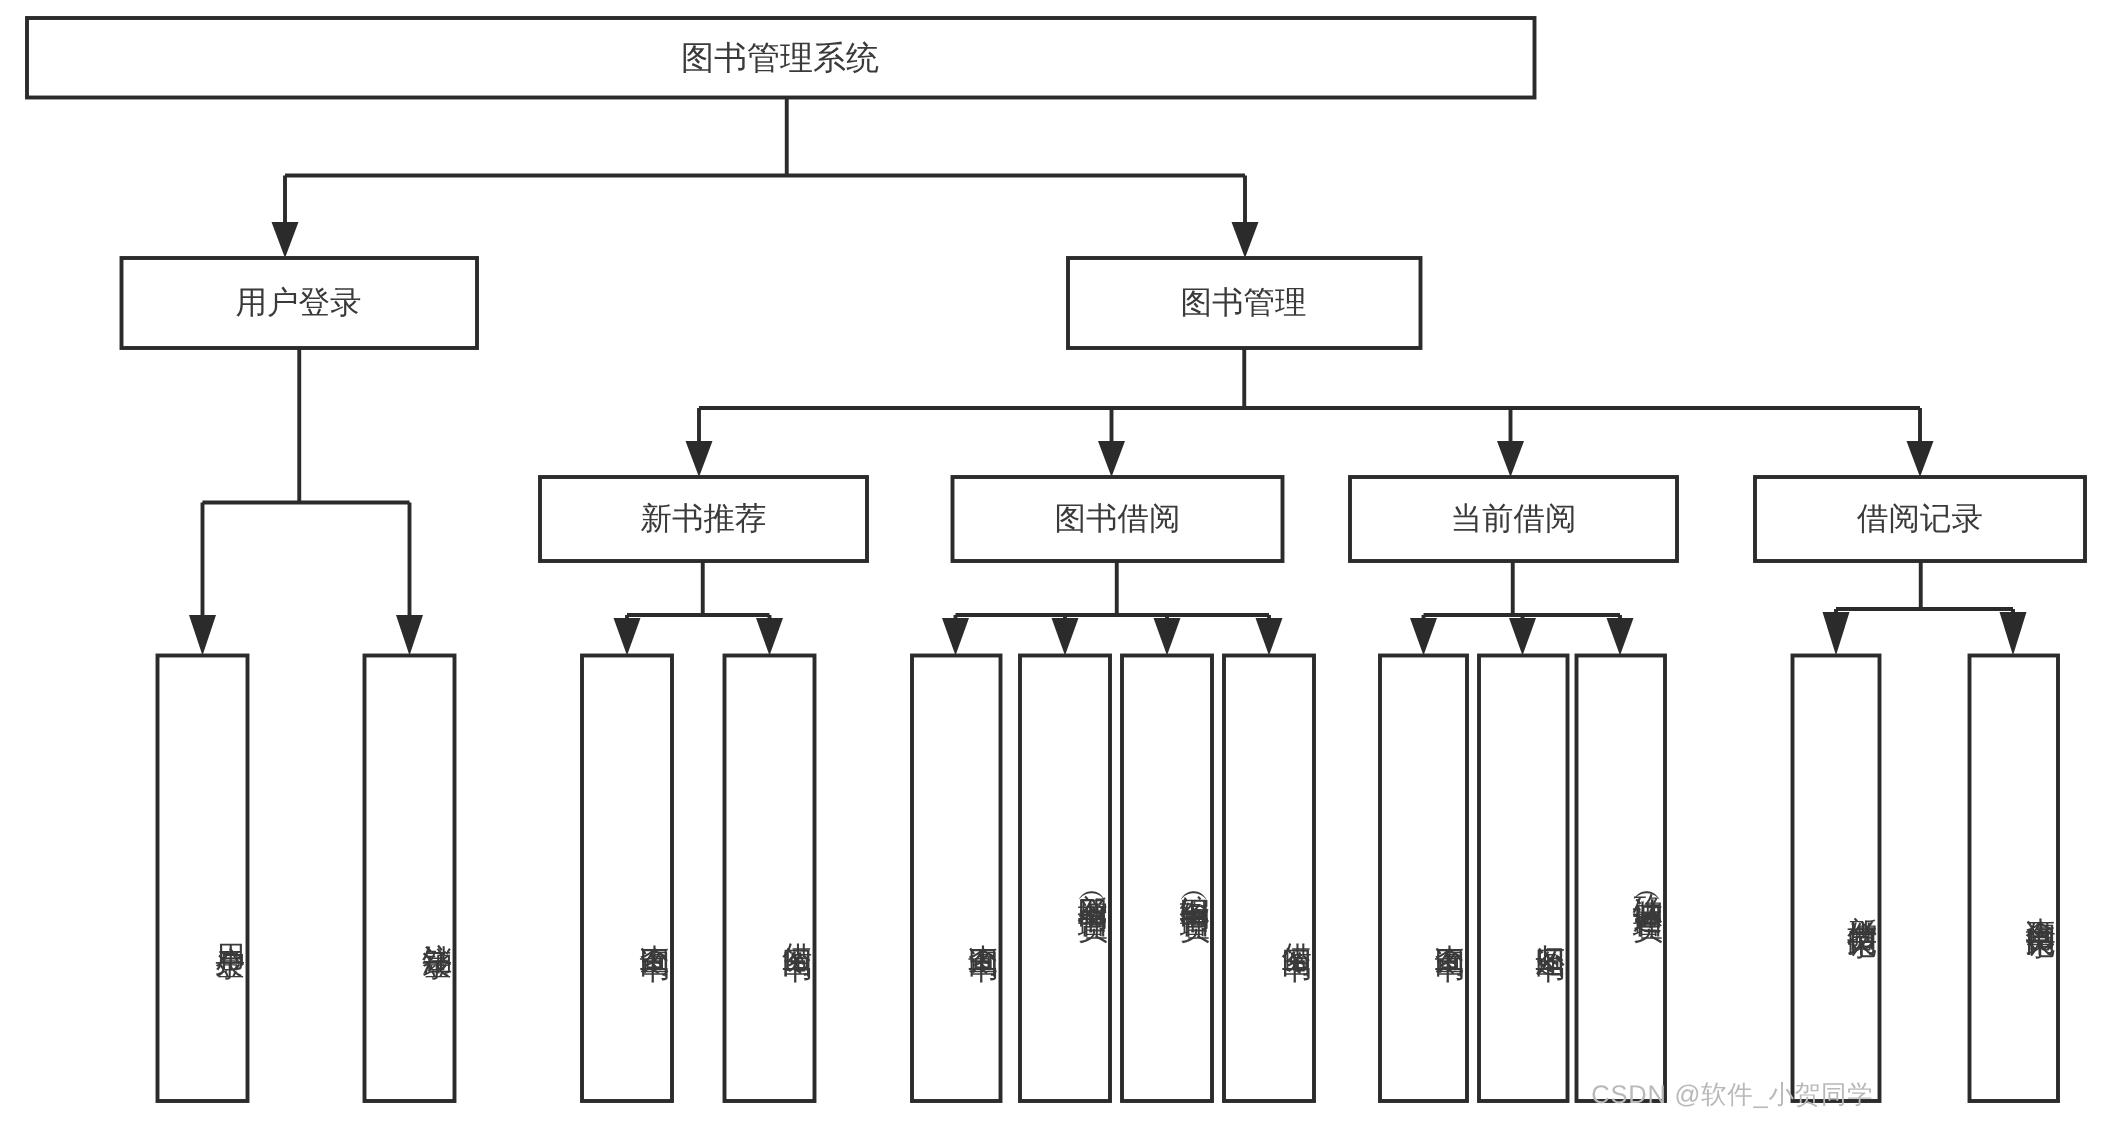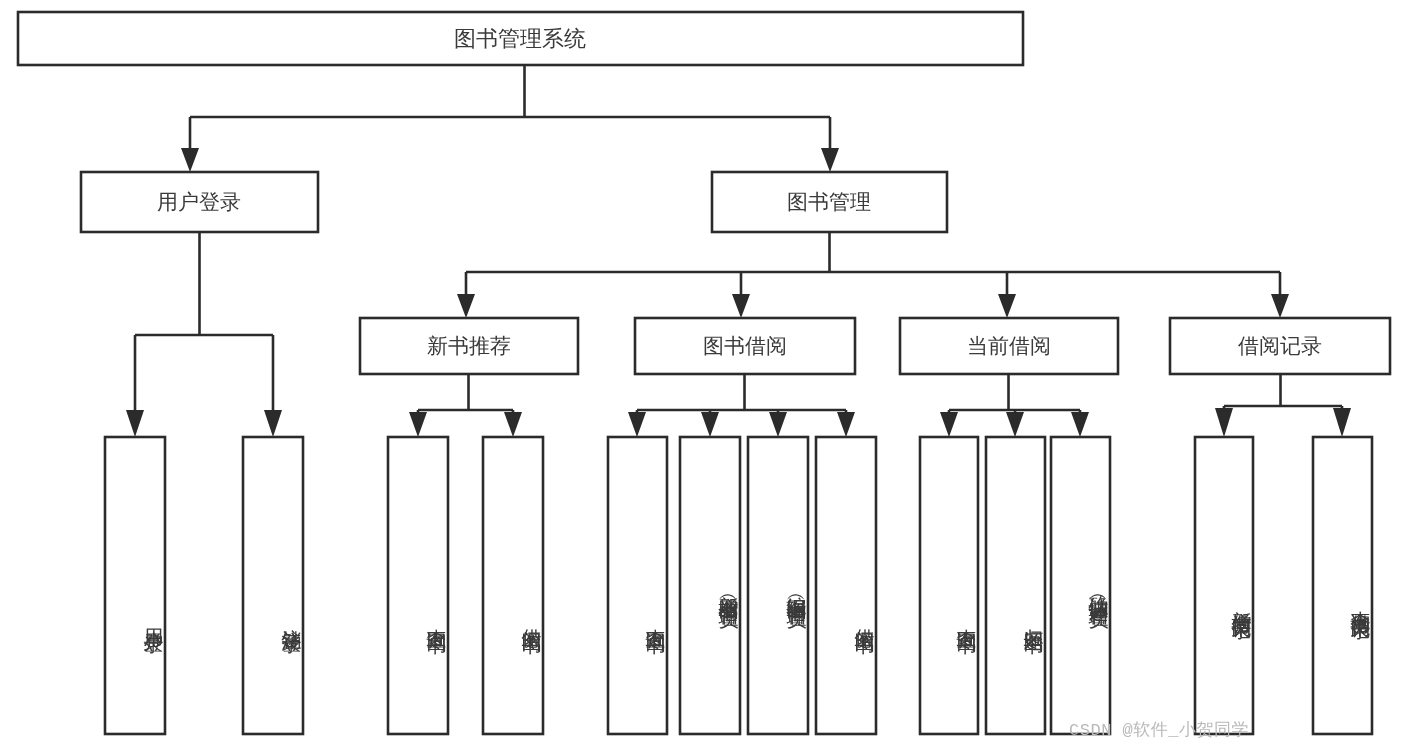--- a/index.html
+++ b/index.html
@@ -69,21 +69,21 @@
     white-space: nowrap;
     display: flex;
     align-items: flex-start;
     justify-content: center;
     pointer-events: none;
   }
   .watermark {
     position: absolute;
     right: 14px;
     bottom: 6px;
-    font-family: Liberation Mono, monospace;
+    font-family: Liberation Sans, sans-serif;
     font-size: 17px;
     color: #b9b9b9;
     letter-spacing: 0.5px;
     white-space: nowrap;
     margin-left: 19px;
   }
 </style>
 </head>
 <body>
 

